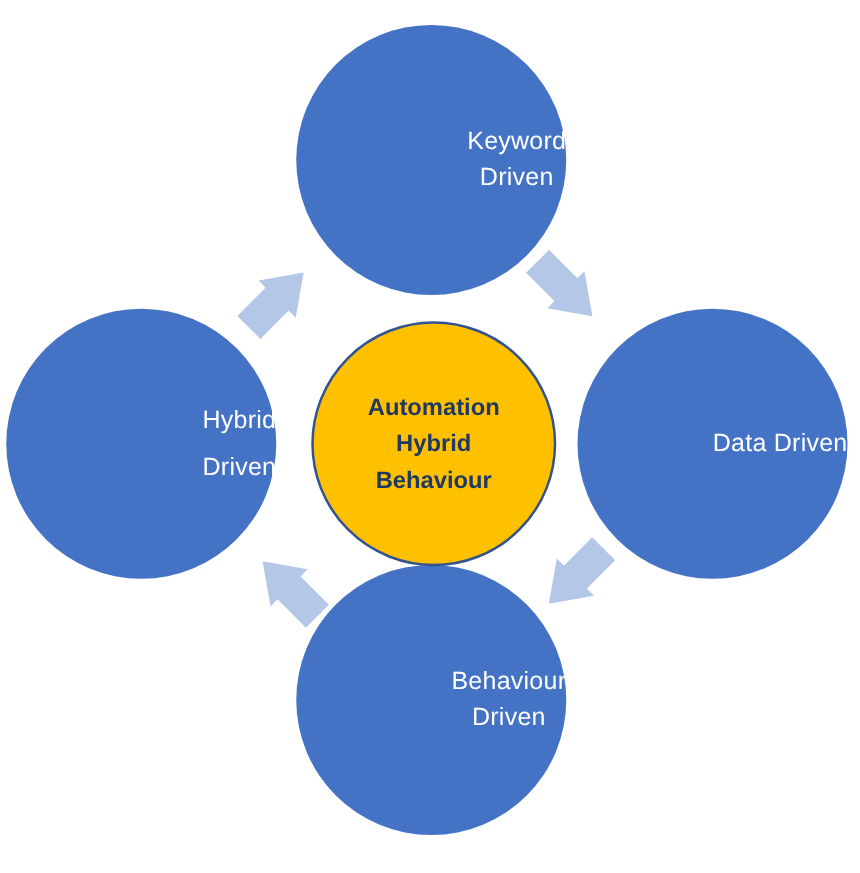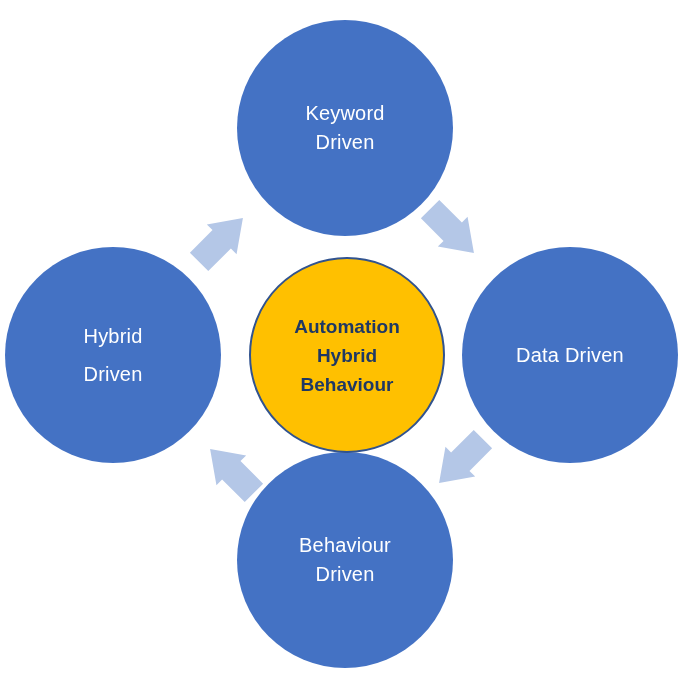--- a/index.html
+++ b/index.html
@@ -15,21 +15,21 @@
 
   
   .node {
     position: absolute;
     width: 216px;
     height: 216px;
     border-radius: 50%;
     background: #4472C4;
     display: flex;
     align-items: center;
-    justify-content: center;
+    justify-content: flex-end;
   }
   .node-top    { left: 237px; top: 20px;  }
   .node-right  { left: 462px; top: 247px; }
   .node-bottom { left: 237px; top: 452px; }
   .node-left   { left: 5px;   top: 247px; }
 
   .node-label {
     display: flex;
     flex-direction: column;
     text-align: center;

